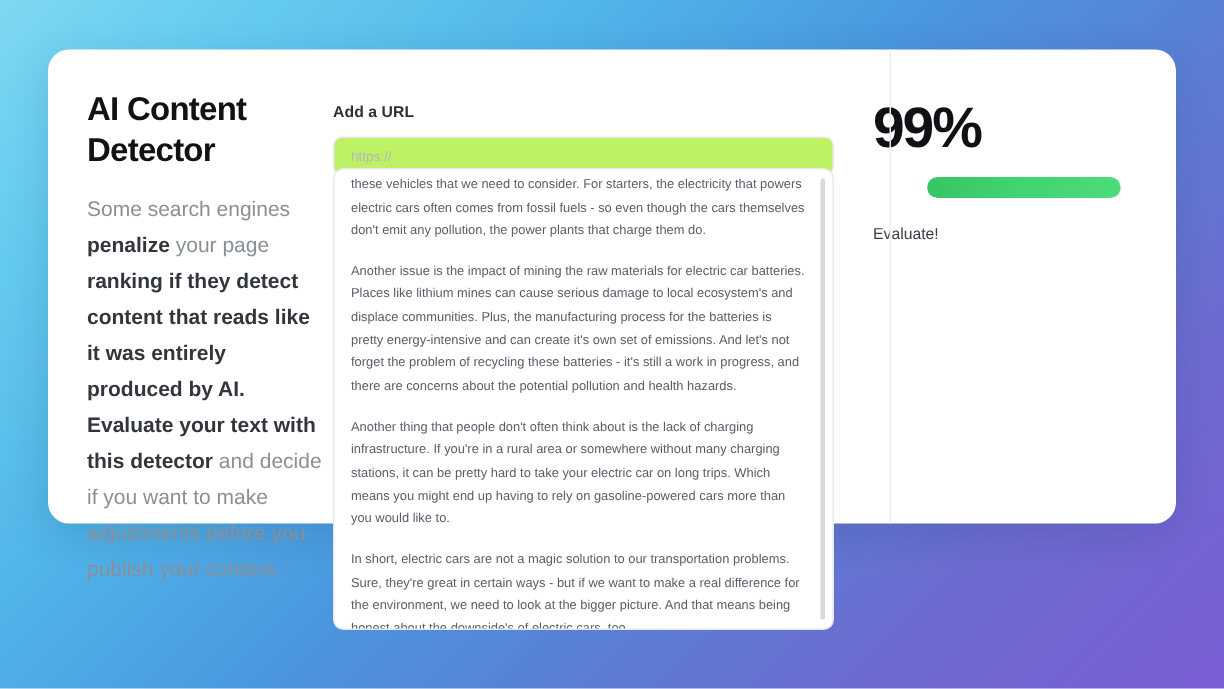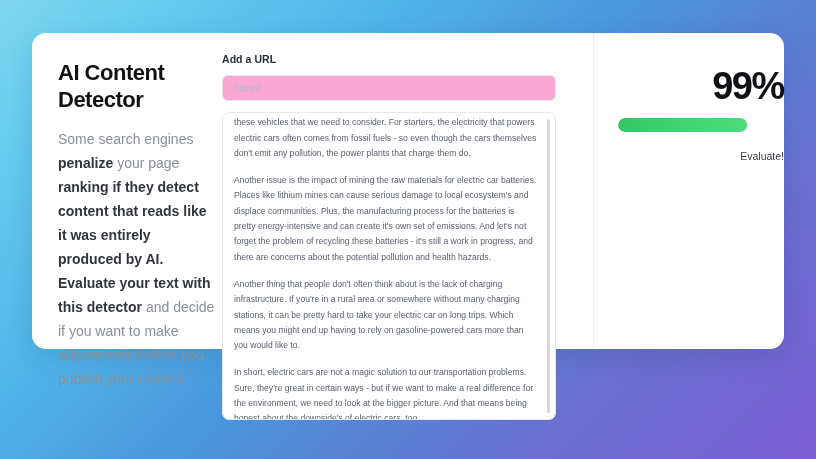--- a/index.html
+++ b/index.html
@@ -63,38 +63,38 @@
   .blurb b {
     color: #32363c;
     font-weight: 700;
   }
 
   
   .mid-col {
     width: 360px;
     flex: none;
     position: relative;
-    padding-top: 16px;
+    padding-top: 32px;
   }
 
   .field-label {
     font-size: 10.5px;
     font-weight: 700;
     color: #2c3036;
     letter-spacing: 0.05px;
   }
 
   .url-input {
     display: block;
     width: 334px;
     height: 26px;
     margin-top: 8px;
     border: 1px solid #e6e9ef;
     border-radius: 6px;
-    background: #f9a8d4;
+    background: #bef264;
     padding: 0 11px;
     font-family: "Liberation Sans", sans-serif;
     font-size: 9px;
     color: #5d6370;
     outline: none;
   }
   .url-input::placeholder { color: #b2b7c0; }
 
   .label-text { margin-top: 16px; display: block; }
 
@@ -152,21 +152,21 @@
     top: 0;
     bottom: 0;
     width: 1px;
     background: #eceef1;
   }
 
   
   .right-col {
     flex: 1;
     padding-top: 34px;
-    text-align: right;
+    text-align: left;
   }
 
   .score {
     font-size: 38px;
     font-weight: 700;
     letter-spacing: -1.4px;
     color: #101114;
     line-height: 1;
   }
 

